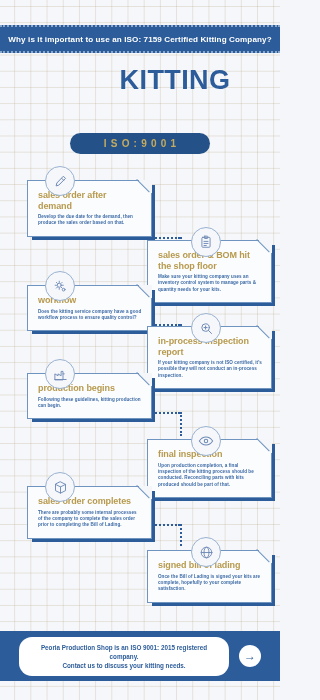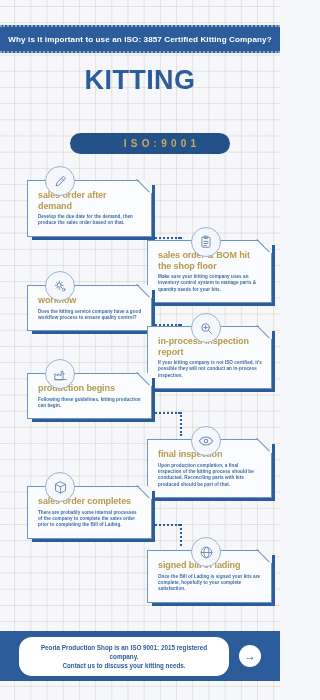--- a/index.html
+++ b/index.html
@@ -30,29 +30,29 @@
     border-bottom:2px dotted #8aa8cc;
     display:flex;align-items:center;justify-content:center;
     box-sizing:border-box;
   }
   .top-banner span{
     color:#ffffff;font-size:8.1px;font-weight:bold;letter-spacing:.1px;
     white-space:nowrap;
   }
 
   
-  .title-wrap{position:absolute;left:0;top:66px;width:280px;text-align:center;}
+  .title-wrap{position:absolute;left:0;top:66px;width:280px;text-align:center;padding-left:35px;}
   .title-line{
     color:#2c5c99;font-size:27px;font-weight:bold;line-height:28px;
     letter-spacing:.4px;
   }
   .iso-badge{
     position:absolute;left:70px;top:133px;width:140px;height:21px;
     background:#245288;border-radius:11px;
-    display:flex;align-items:center;justify-content:center;padding-left:20px;
+    display:flex;align-items:center;justify-content:center;
   }
   .iso-badge span{
     color:#c6ab5e;font-size:10px;font-weight:bold;letter-spacing:4.2px;
     text-indent:4px;
   }
 
   
   .conn{position:absolute;}
   .conn.h{height:0;border-top:2px dotted #2c5c99;}
   .conn.v{width:0;border-left:2px dotted #2c5c99;}
@@ -111,21 +111,21 @@
   }
 </style>
 </head>
 <body>
 
 <div id="grid-bg"></div>
 
 <div id="page">
 
   <div class="top-banner">
-    <span>Why is it important to use an ISO: 3857 Certified Kitting Company?</span>
+    <span>Why is it important to use an ISO: 7159 Certified Kitting Company?</span>
   </div>
 
   <div class="title-wrap">
     <div class="title-line">KITTING</div>
   </div>
   <div class="iso-badge">
     <span>ISO:9001</span>
   </div>
 
   <div class="conn h" style="left:152px;top:237px;width:28px;"></div>

